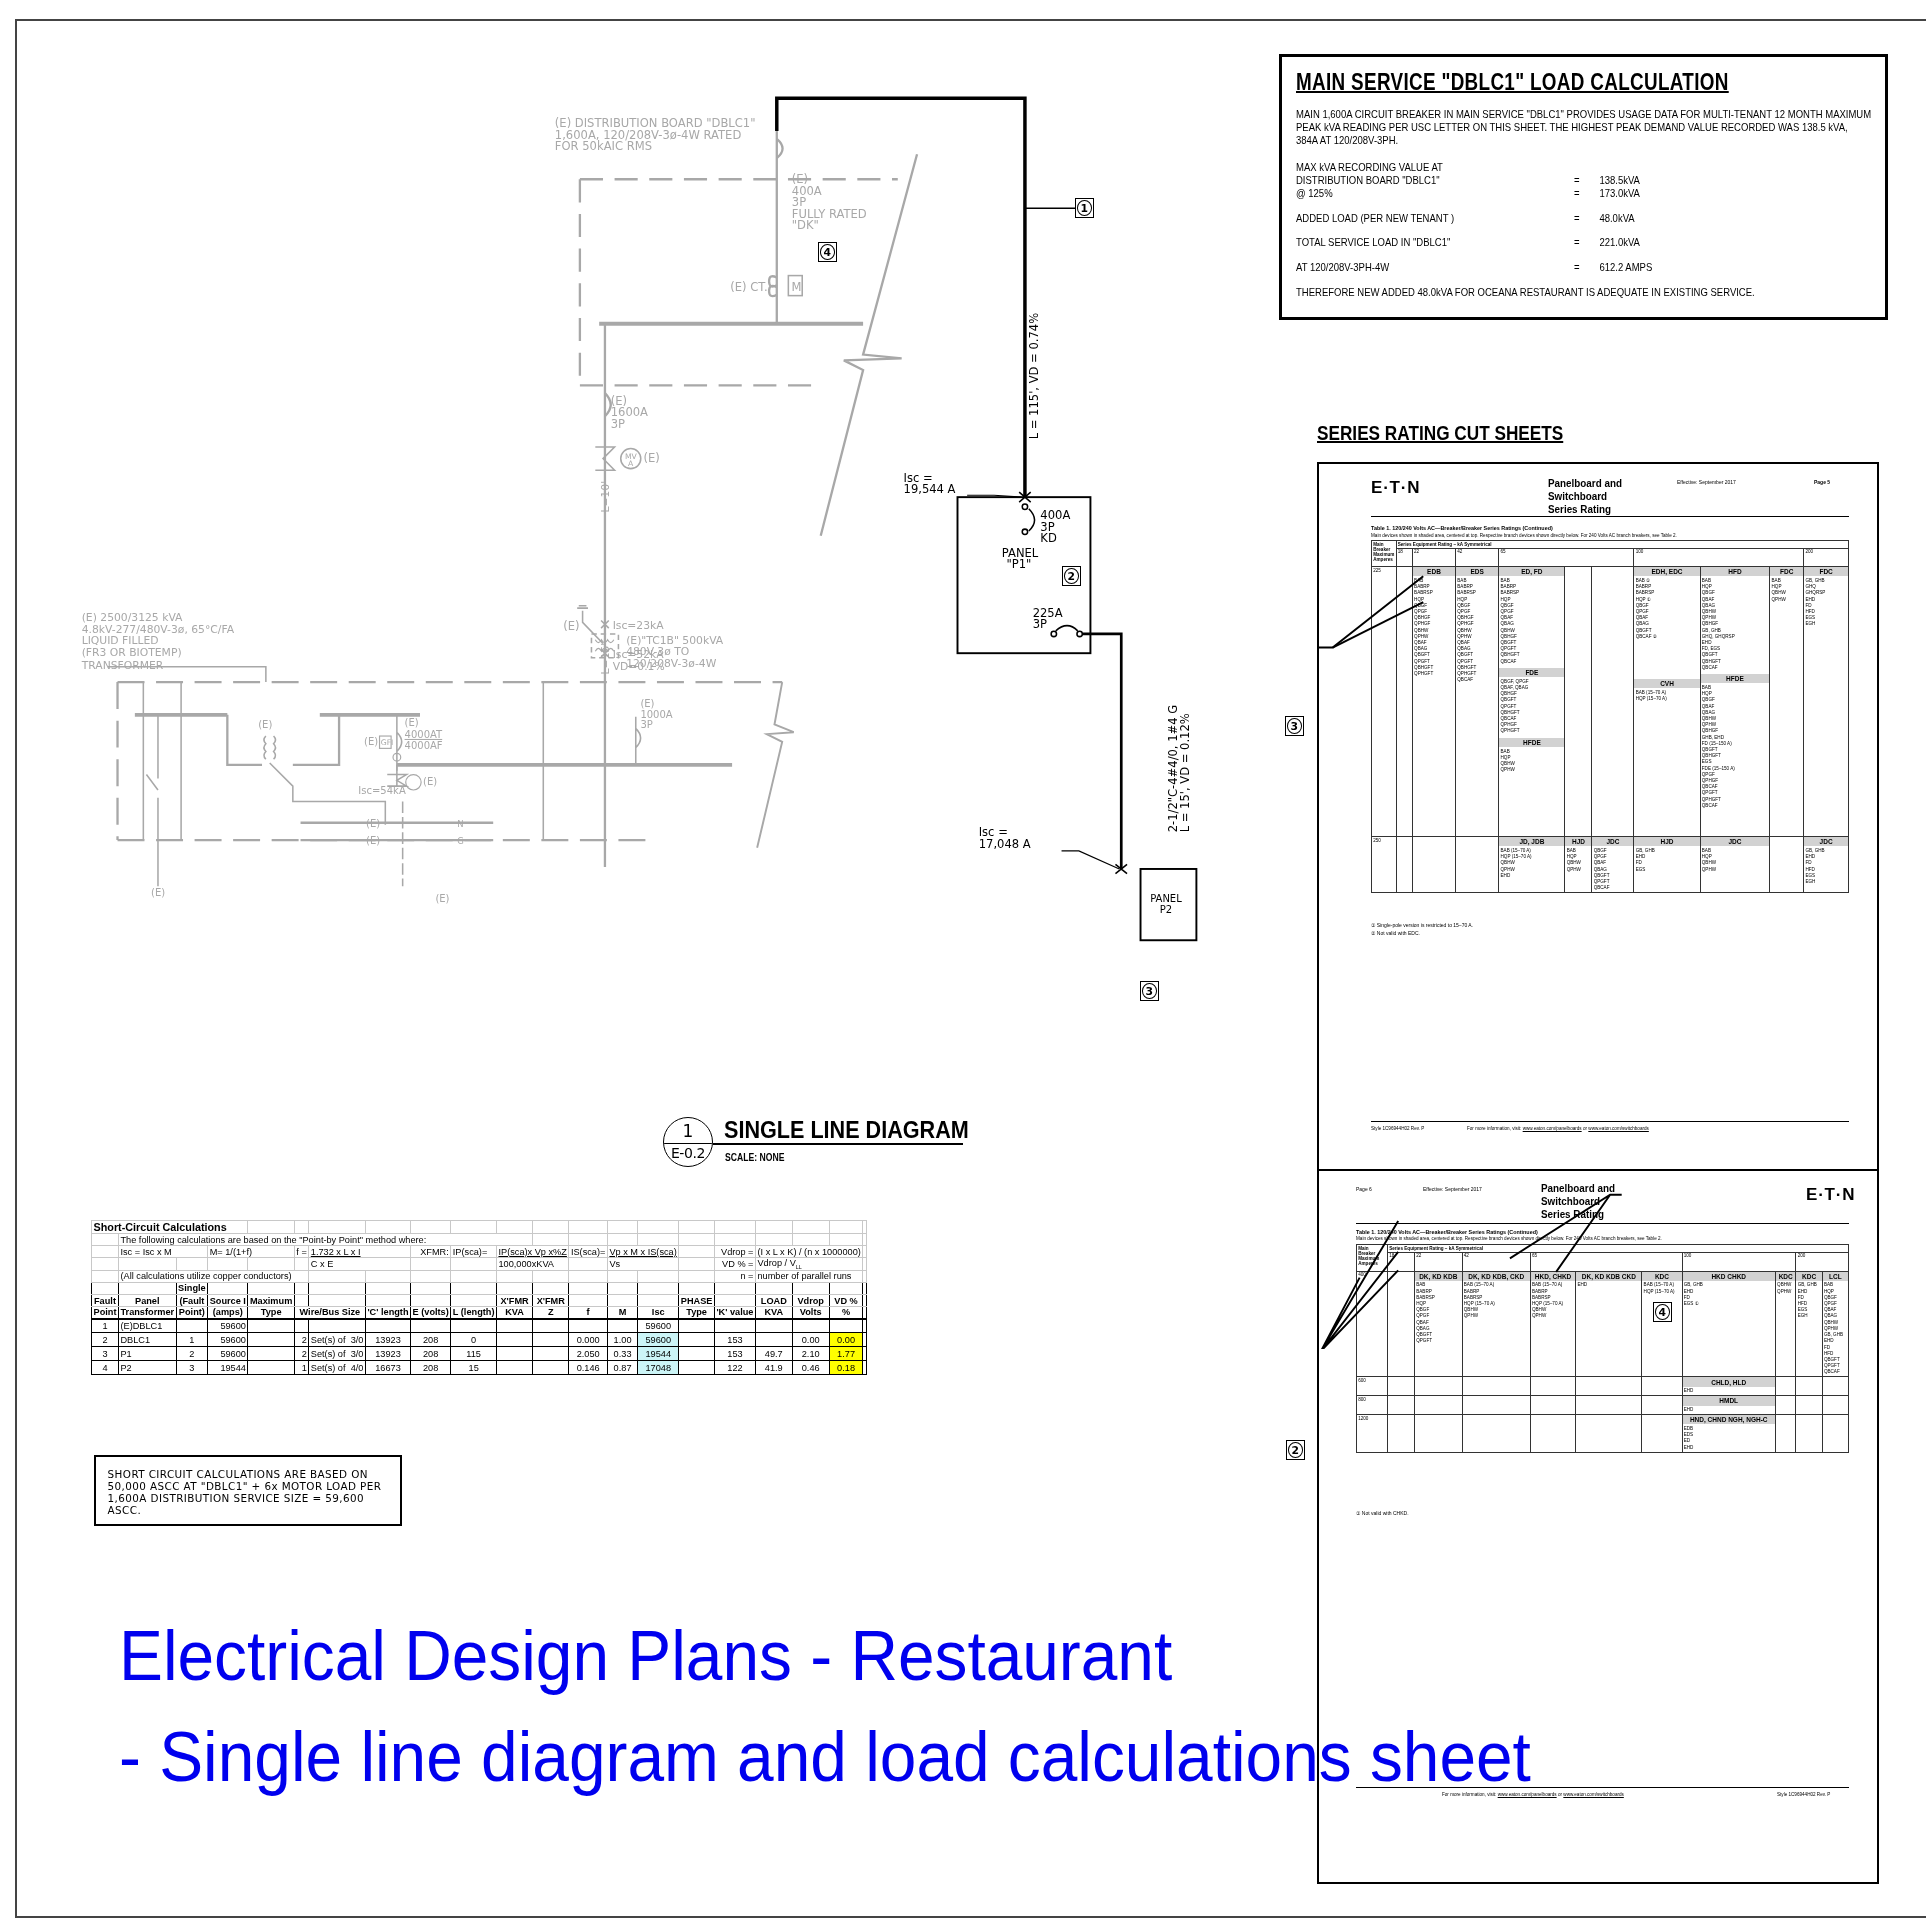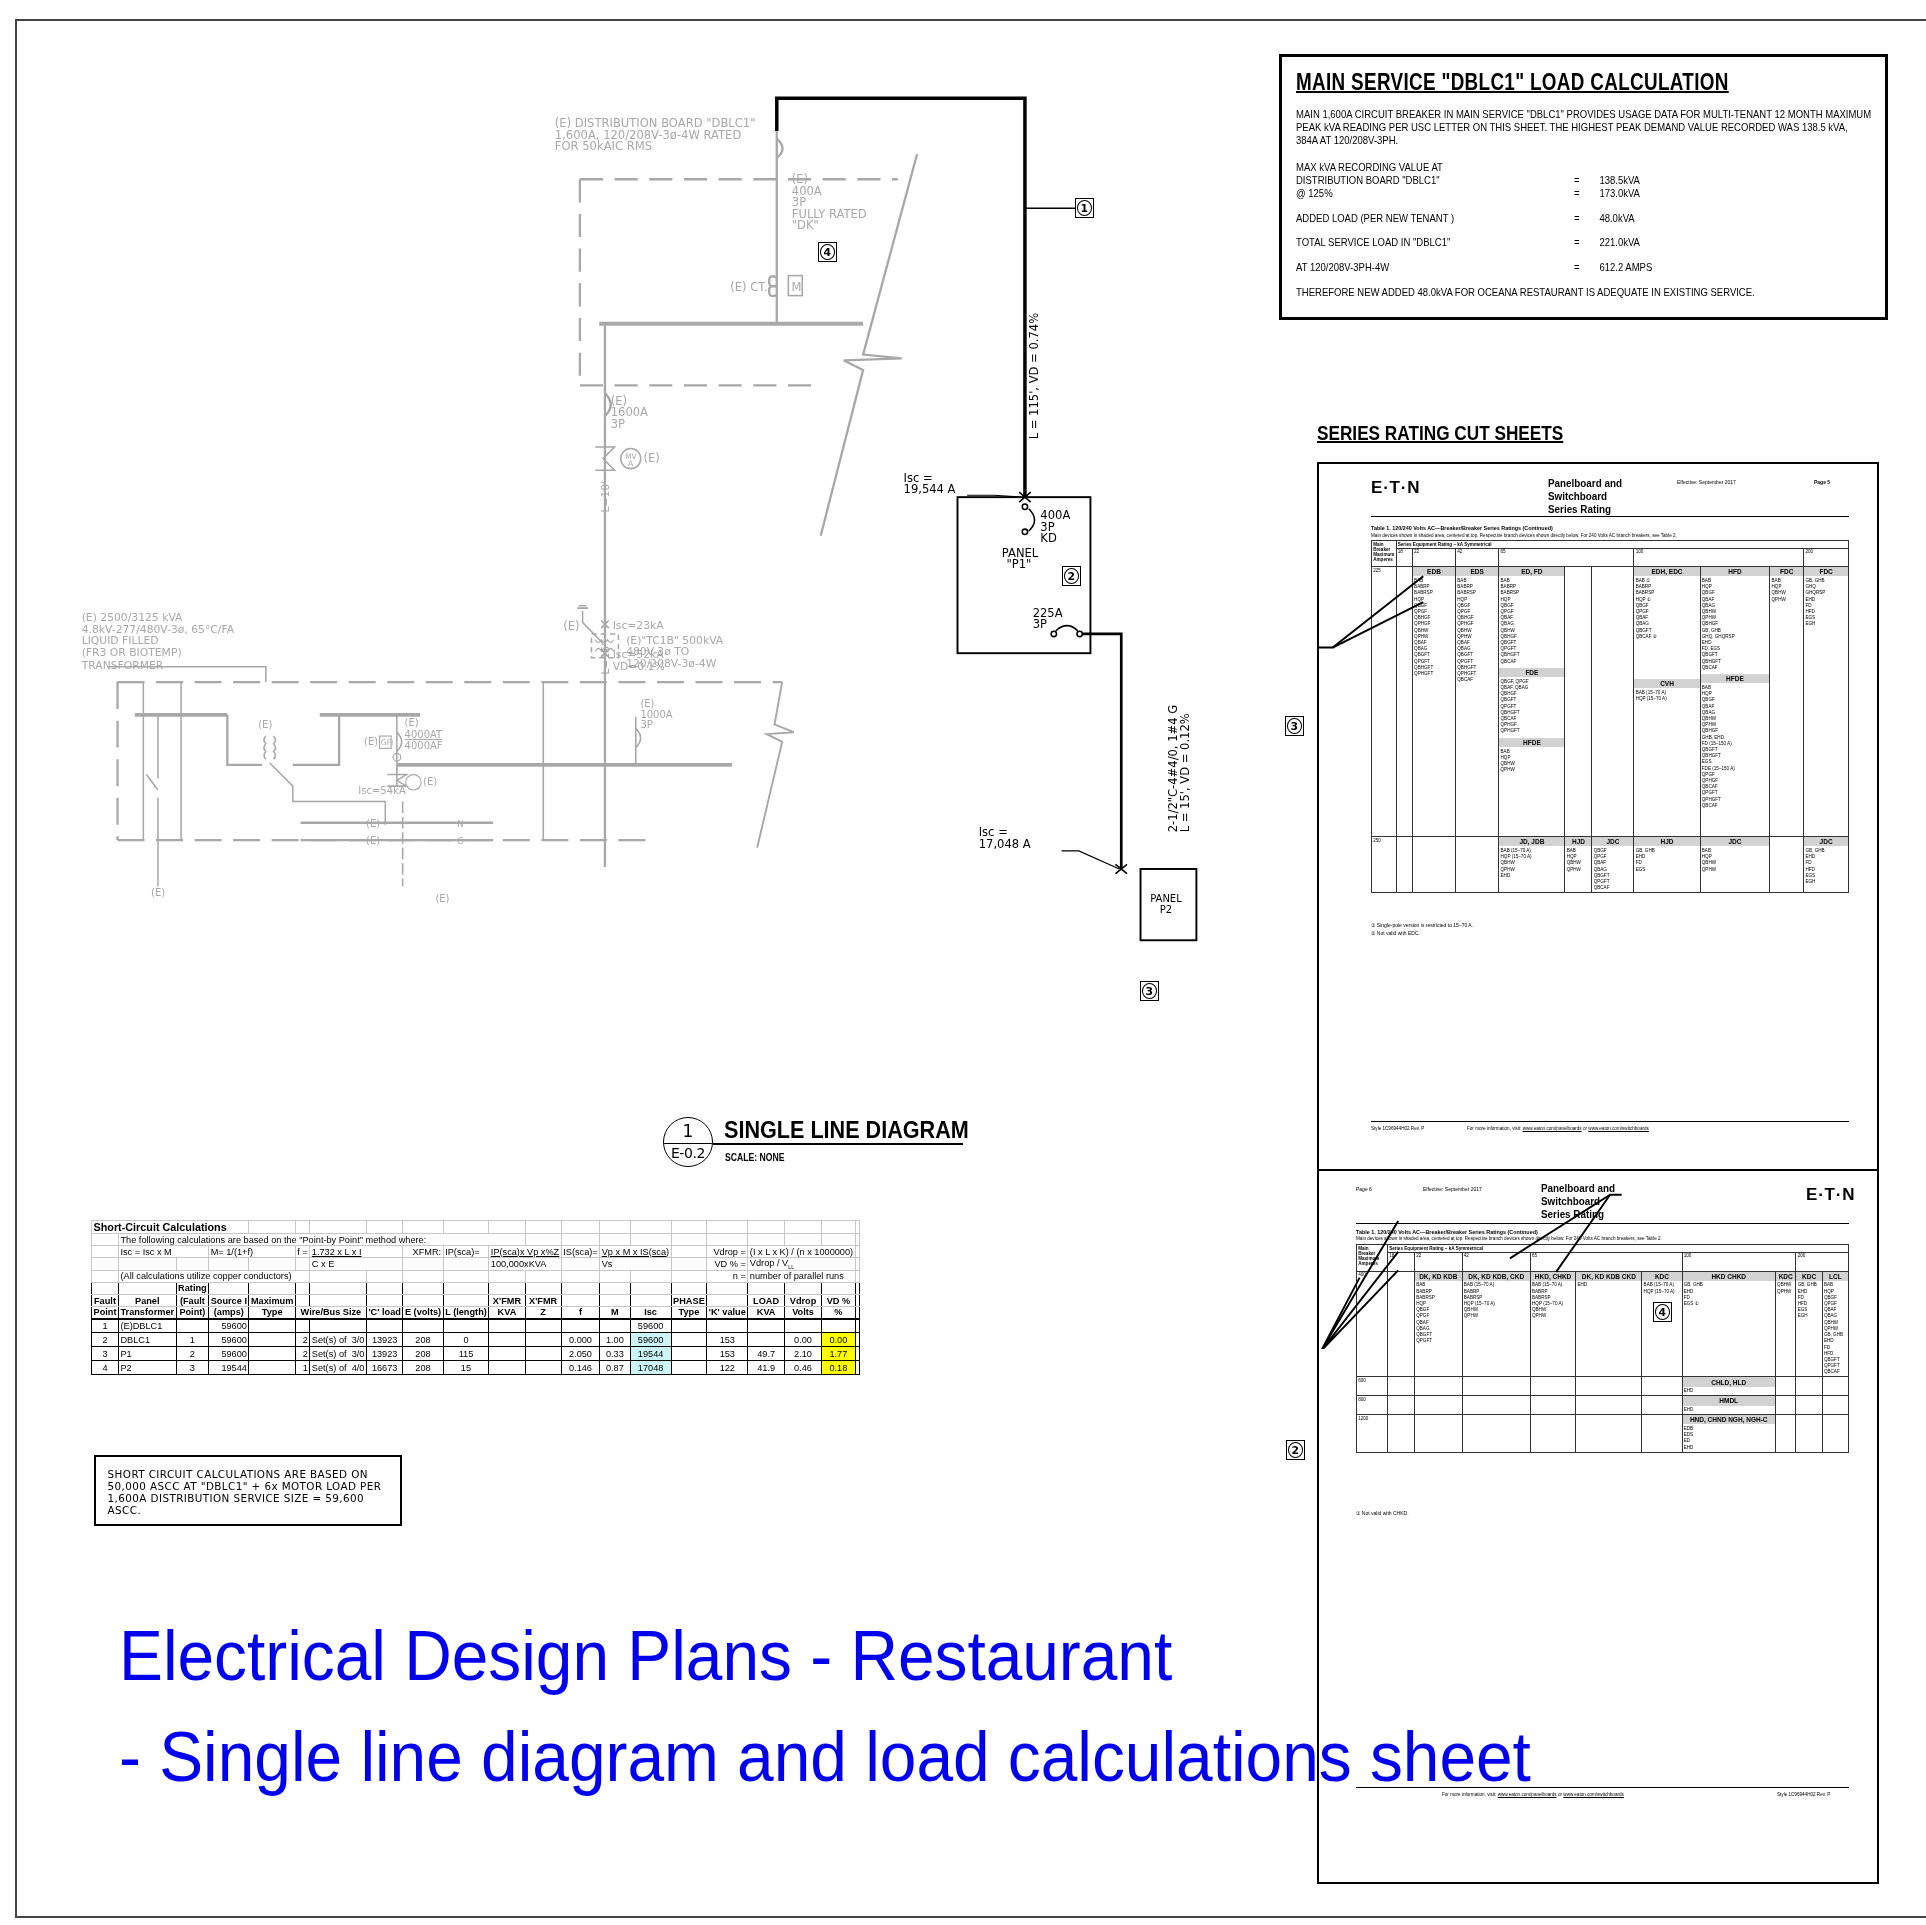--- a/index.html
+++ b/index.html
@@ -790,21 +790,21 @@
         <td></td>
         <td></td>
         <td></td>
     <td class="r">n =</td>
     <td colspan="3">number of parallel runs</td>
     <td></td>
   </tr>
   <tr class="hdr bt" style="height:12.3px;">
     <td></td>
         <td></td>
-        <td>Rating</td>
+        <td>Single</td>
         <td></td>
         <td></td>
         <td></td>
         <td></td>
         <td></td>
         <td></td>
         <td></td>
         <td></td>
         <td></td>
         <td></td>
@@ -840,21 +840,21 @@
     <td>VD %</td>
     <td></td>
   </tr>
   <tr class="hdr" style="border-bottom:2.3px double #000;">
     <td>Point</td>
     <td>Transformer</td>
     <td>Point)</td>
     <td>(amps)</td>
     <td>Type</td>
     <td colspan="2">Wire/Bus Size</td>
-    <td>'C' load</td>
+    <td>'C' length</td>
     <td>E (volts)</td>
     <td>L (length)</td>
     <td>KVA</td>
     <td>Z</td>
     <td>f</td>
     <td>M</td>
     <td>Isc</td>
     <td>Type</td>
     <td>'K' value</td>
     <td>KVA</td>

